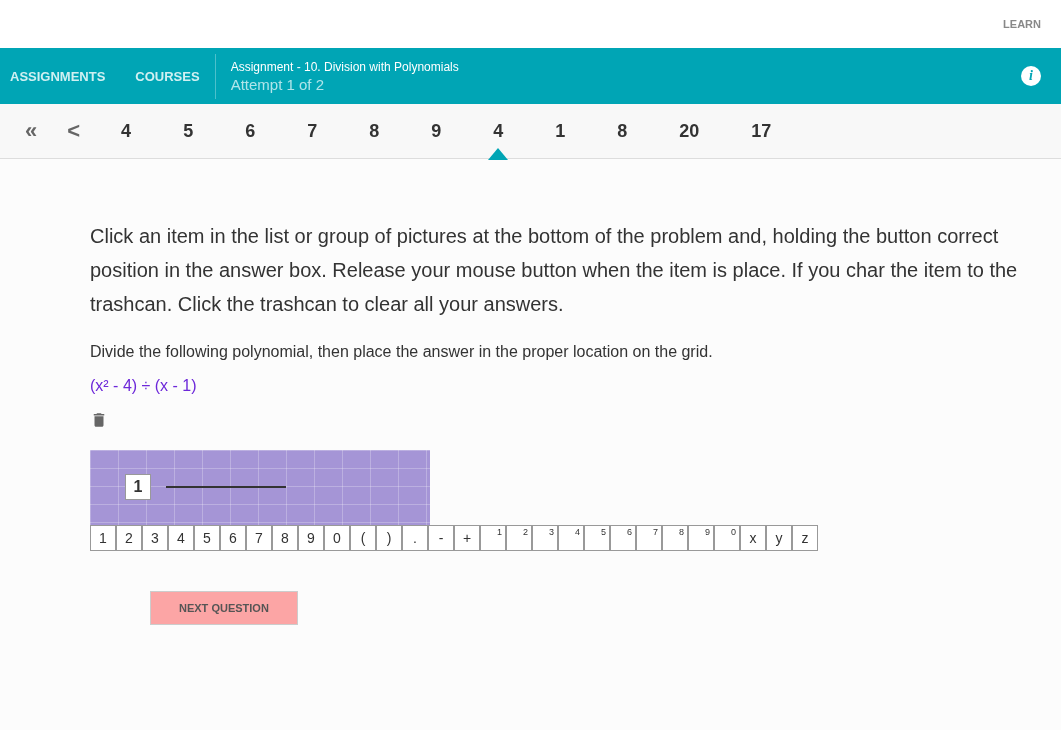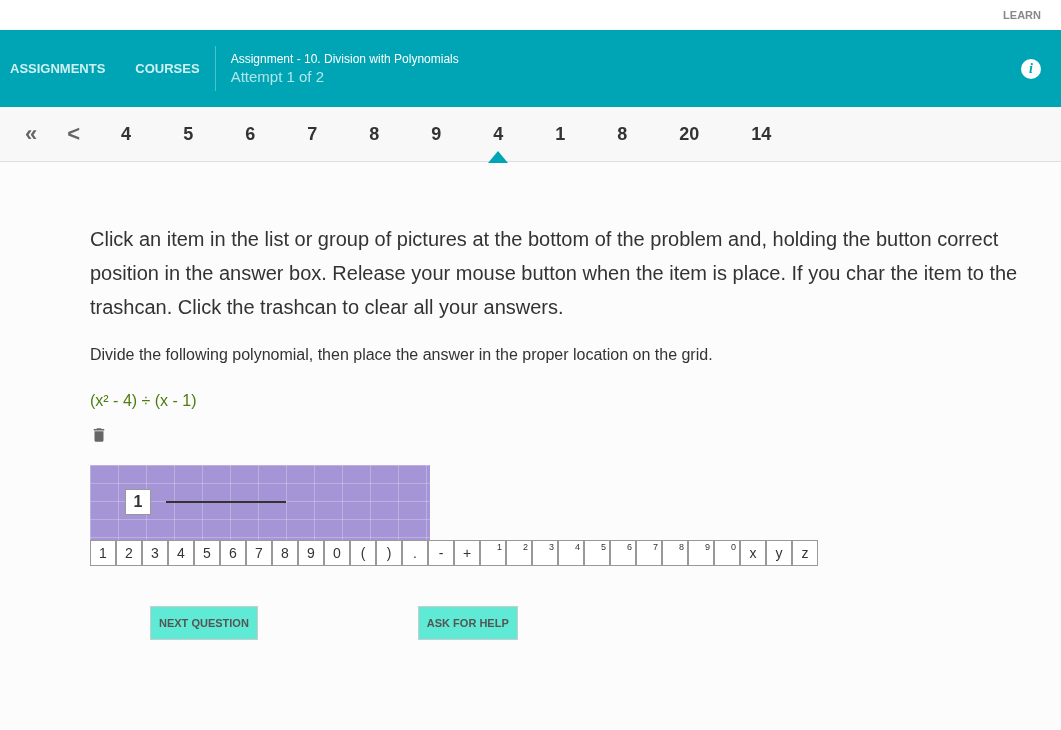--- a/index.html
+++ b/index.html
@@ -1,54 +1,54 @@
 <!DOCTYPE html>
 <html><head>
   <meta charset="utf-8">
   <style>
     * { margin: 0; padding: 0; box-sizing: border-box; }
     body { font-family: Arial, sans-serif; background: #fcfcfc; width: 1061px; }
     
-    .top-bar { height: 30px; background: #fff; display: flex; justify-content: flex-end; align-items: center; padding-right: 20px; }
+    .top-bar { height: 48px; background: #fff; display: flex; justify-content: flex-end; align-items: center; padding-right: 20px; }
     .learn-text { color: #888; font-size: 11px; font-weight: bold; }
     
-    .header { background: #00a5b5; color: #fff; display: flex; align-items: center; height: 77px; position: relative; }
+    .header { background: #00a5b5; color: #fff; display: flex; align-items: center; height: 56px; position: relative; }
     .nav-item { padding: 0 15px; font-size: 13px; font-weight: bold; color: #d0f0f2; }
     .nav-assignments { padding-left: 10px; }
     .divider-vert { width: 1px; height: 45px; background: rgba(255,255,255,0.3); }
     .assignment-block { padding: 0 15px; flex: 1; }
     .assignment-title { font-size: 12px; color: #fff; margin-bottom: 2px; }
     .assignment-sub { font-size: 15px; color: #b0e5ea; }
     .info-icon { position: absolute; right: 20px; top: 50%; transform: translateY(-50%); width: 20px; height: 20px; border-radius: 50%; background: #fff; color: #00a5b5; display: flex; align-items: center; justify-content: center; font-style: italic; font-weight: bold; font-family: serif; font-size: 14px; cursor: pointer; }
     
     .question-nav { background: #f8f8f8; border-bottom: 1px solid #ddd; display: flex; align-items: center; height: 55px; padding: 0 10px; position: relative; }
     .nav-arrow { font-size: 22px; color: #666; padding: 0 15px; cursor: pointer; font-weight: bold; }
     .nav-arrow-double { font-size: 22px; color: #666; padding: 0 15px; cursor: pointer; font-weight: bold; }
     .q-num { padding: 0 26px; font-size: 18px; color: #333; font-weight: bold; cursor: pointer; position: relative; }
     .q-num.current::after { content: ''; position: absolute; bottom: -18px; left: 50%; transform: translateX(-50%); width: 0; height: 0; border-left: 10px solid transparent; border-right: 10px solid transparent; border-bottom: 12px solid #00a5b5; }
     
     .content { padding: 60px 40px 20px 90px; }
     .instructions { font-size: 20px; line-height: 1.7; color: #333; font-weight: 500; margin-bottom: 18px; }
-    .question-text { font-size: 16px; color: #333; margin-bottom: 24px; line-height: 1.6; }
-    .formula { font-size: 16px; color: #4d7c0f; margin-bottom: 15px; }
+    .question-text { font-size: 16px; color: #333; margin-bottom: 12px; line-height: 1.6; }
+    .formula { font-size: 16px; color: #6d28d9; margin-bottom: 15px; }
     
     .trash-icon { width: 18px; height: 20px; display: inline-block; margin-bottom: 20px; cursor: pointer; }
     .trash-icon svg { width: 100%; height: 100%; fill: #666; }
     
     .answer-grid { background: #a595d6; width: 340px; height: 75px; display: flex; align-items: center; padding: 0 35px; margin-bottom: 0; position: relative; }
     .grid-lines { position: absolute; inset: 0; background-image: repeating-linear-gradient(to right, rgba(255,255,255,0.25) 0, rgba(255,255,255,0.25) 1px, transparent 1px, transparent 28px), repeating-linear-gradient(to bottom, rgba(255,255,255,0.25) 0, rgba(255,255,255,0.25) 1px, transparent 1px, transparent 18px); }
     .tile-placed { background: #fff; width: 26px; height: 26px; display: flex; align-items: center; justify-content: center; font-size: 16px; font-weight: bold; color: #333; border: 1px solid #999; margin-right: 15px; z-index: 1; }
     .fraction-line { width: 120px; height: 2px; background: #333; z-index: 1; }
     
     .tiles-row { display: flex; margin-top: 0; }
     .tile { width: 26px; height: 26px; border: 1px solid #999; background: #fff; display: flex; align-items: center; justify-content: center; font-size: 14px; color: #333; cursor: move; position: relative; }
     .tile sup { font-size: 9px; position: absolute; top: 1px; right: 3px; }
     
     .bottom-actions { display: flex; gap: 160px; margin-top: 40px; padding-left: 60px; }
-    .action-btn { padding: 10px 8px; border: 1px solid #ccc; background: #5eead4; font-size: 11px; font-weight: bold; color: #555; cursor: pointer; }
+    .action-btn { padding: 10px 28px; border: 1px solid #ccc; background: #fca5a5; font-size: 11px; font-weight: bold; color: #555; cursor: pointer; }
   </style>
 </head>
 <body>
 
 <div class="top-bar">
   <span class="learn-text">LEARN</span>
 </div>
 
 <div class="header">
   <div class="nav-item nav-assignments">ASSIGNMENTS</div>
@@ -67,21 +67,21 @@
   <span class="q-num">4</span>
   <span class="q-num">5</span>
   <span class="q-num">6</span>
   <span class="q-num">7</span>
   <span class="q-num">8</span>
   <span class="q-num">9</span>
   <span class="q-num current">4</span>
   <span class="q-num">1</span>
   <span class="q-num">8</span>
   <span class="q-num">20</span>
-  <span class="q-num">14</span>
+  <span class="q-num">17</span>
 </div>
 
 <div class="content">
   <p class="instructions">Click an item in the list or group of pictures at the bottom of the problem and, holding the button correct position in the answer box. Release your mouse button when the item is place. If you char the item to the trashcan. Click the trashcan to clear all your answers.</p>
   <p class="question-text">Divide the following polynomial, then place the answer in the proper location on the grid.</p>
   <p class="formula">(x² - 4) ÷ (x - 1)</p>
   
   <div class="trash-icon">
     <svg viewBox="0 0 24 24">
         <path d="M6 19c0 1.1.9 2 2 2h8c1.1 0 2-.9 2-2V7H6v12zM19 4h-3.5l-1-1h-5l-1 1H5v2h14V4z"></path>
@@ -140,15 +140,14 @@
     <div class="tile">
         <sup>0</sup>
       </div>
     <div class="tile">x</div>
     <div class="tile">y</div>
     <div class="tile">z</div>
   </div>
   
   <div class="bottom-actions">
     <button class="action-btn">NEXT QUESTION</button>
-    <button class="action-btn">ASK FOR HELP</button>
   </div>
 </div>
 
 </body></html>

